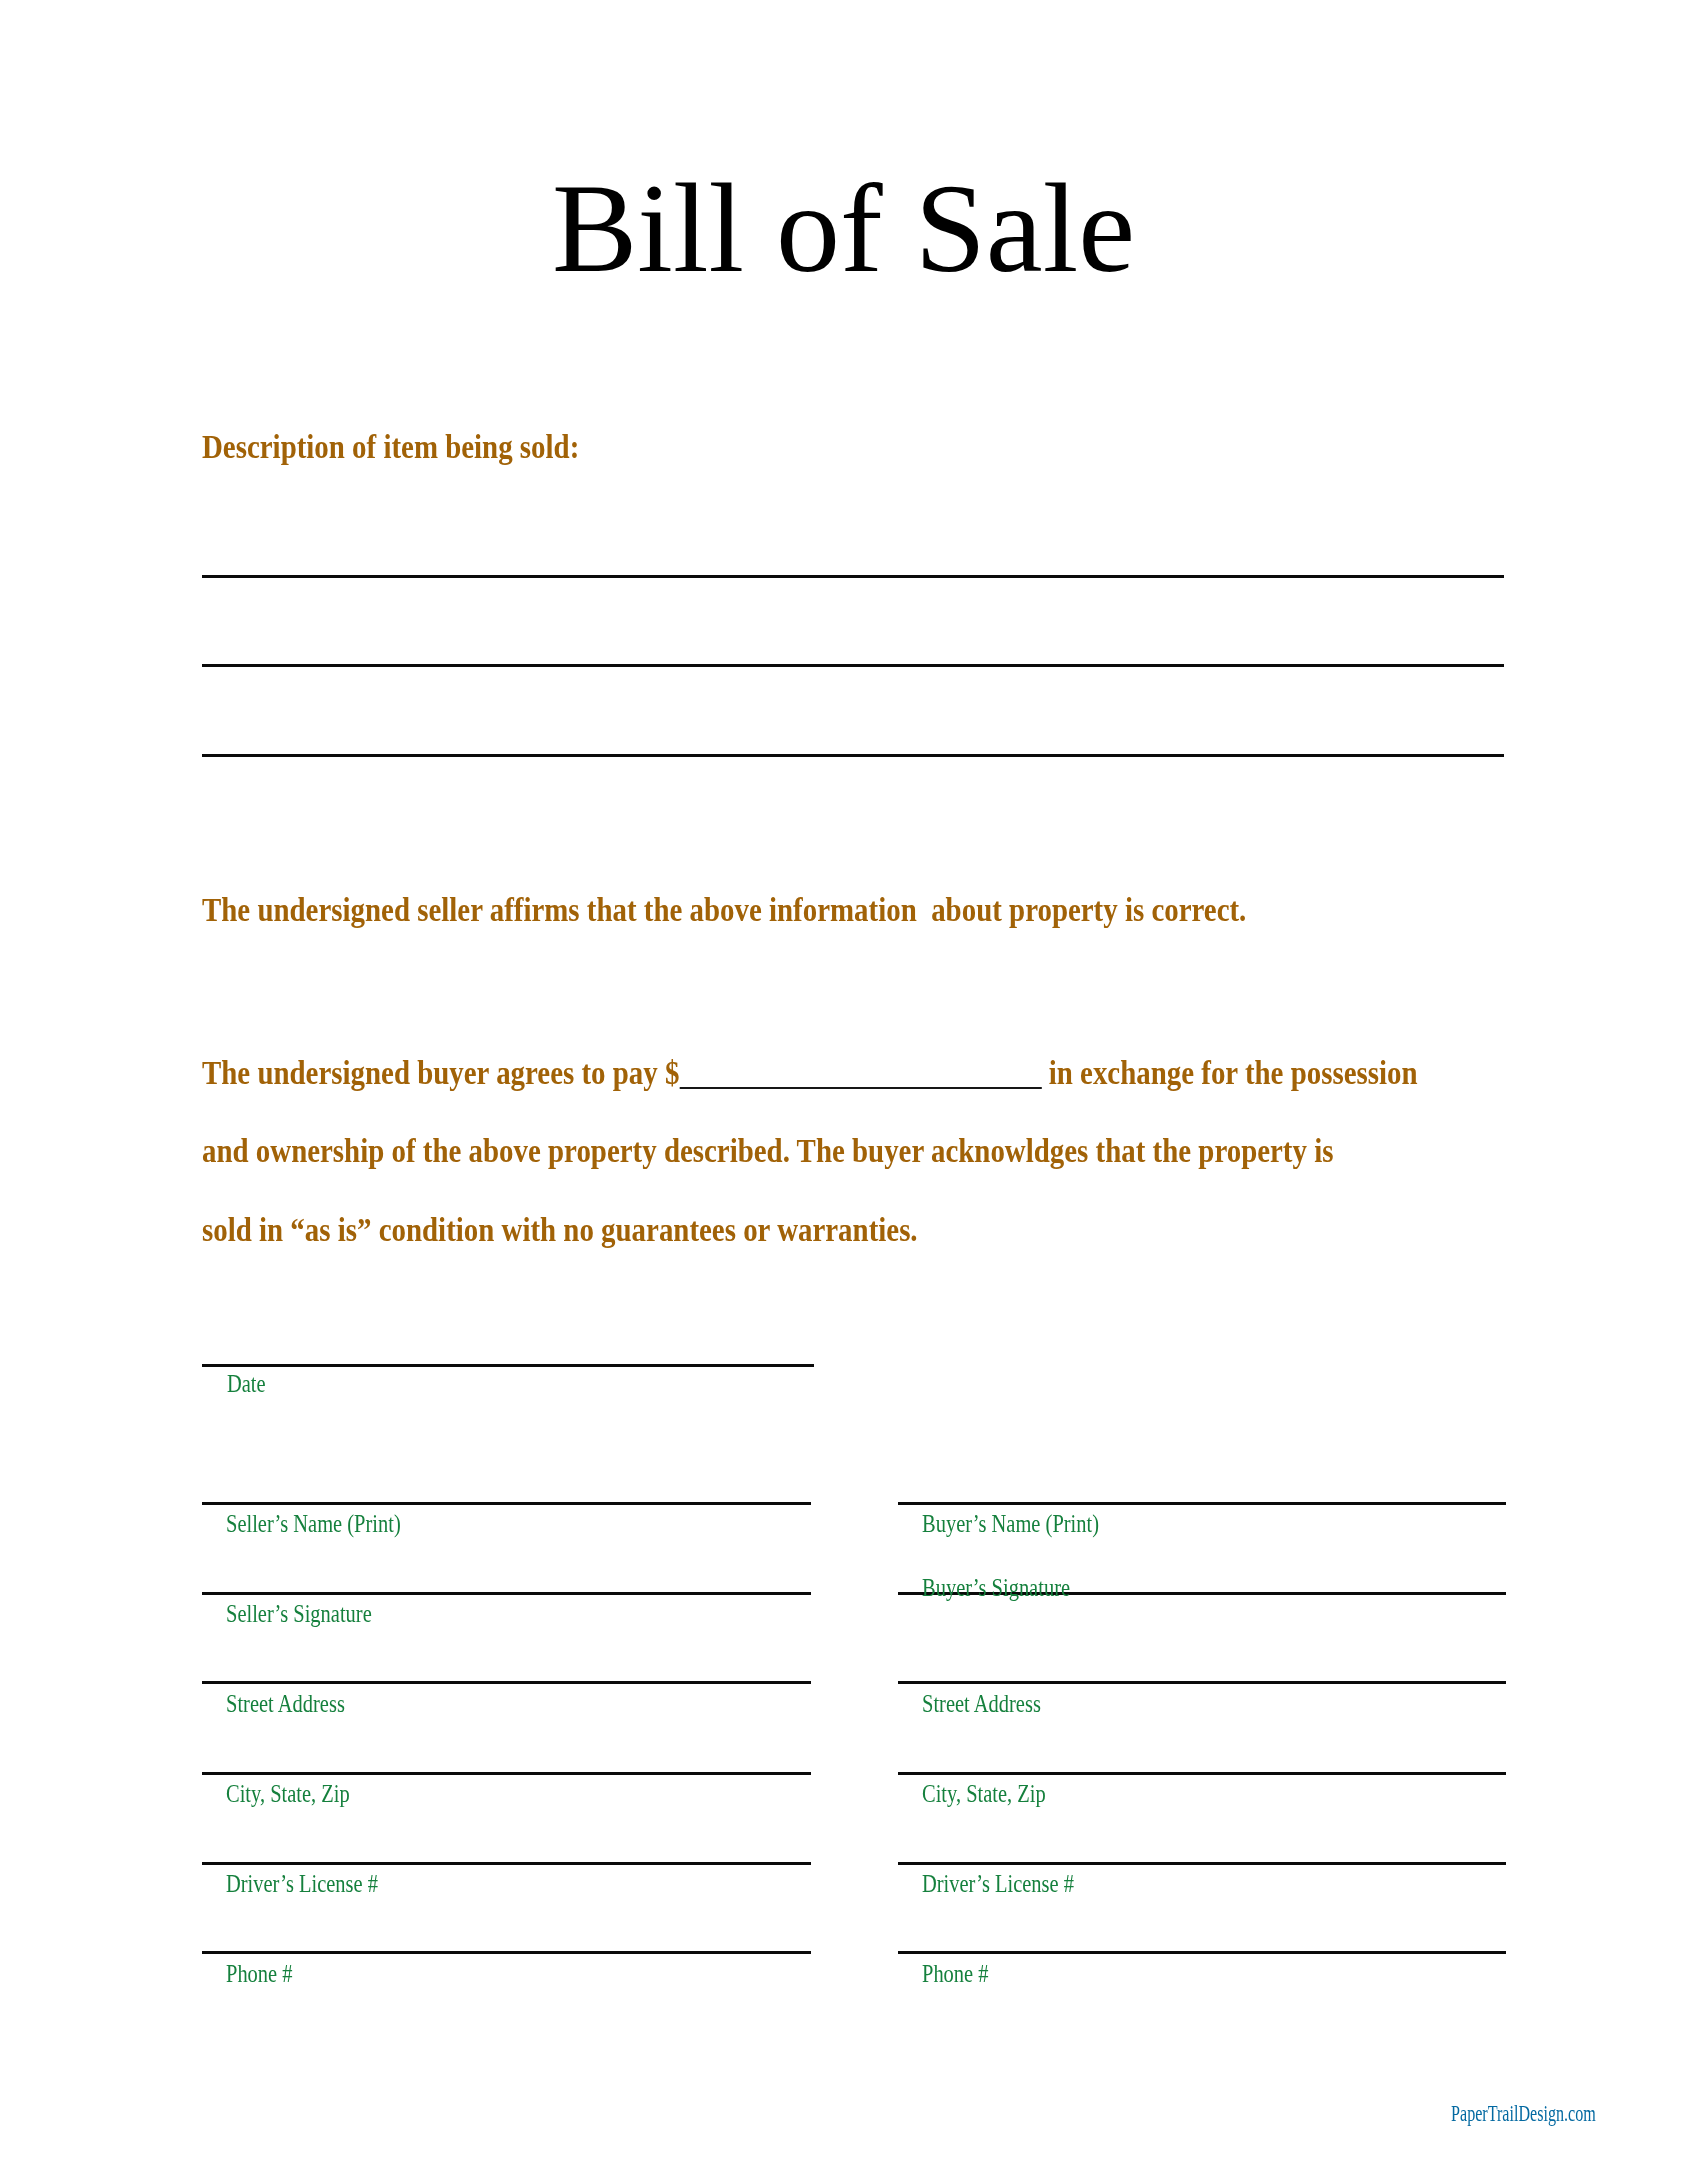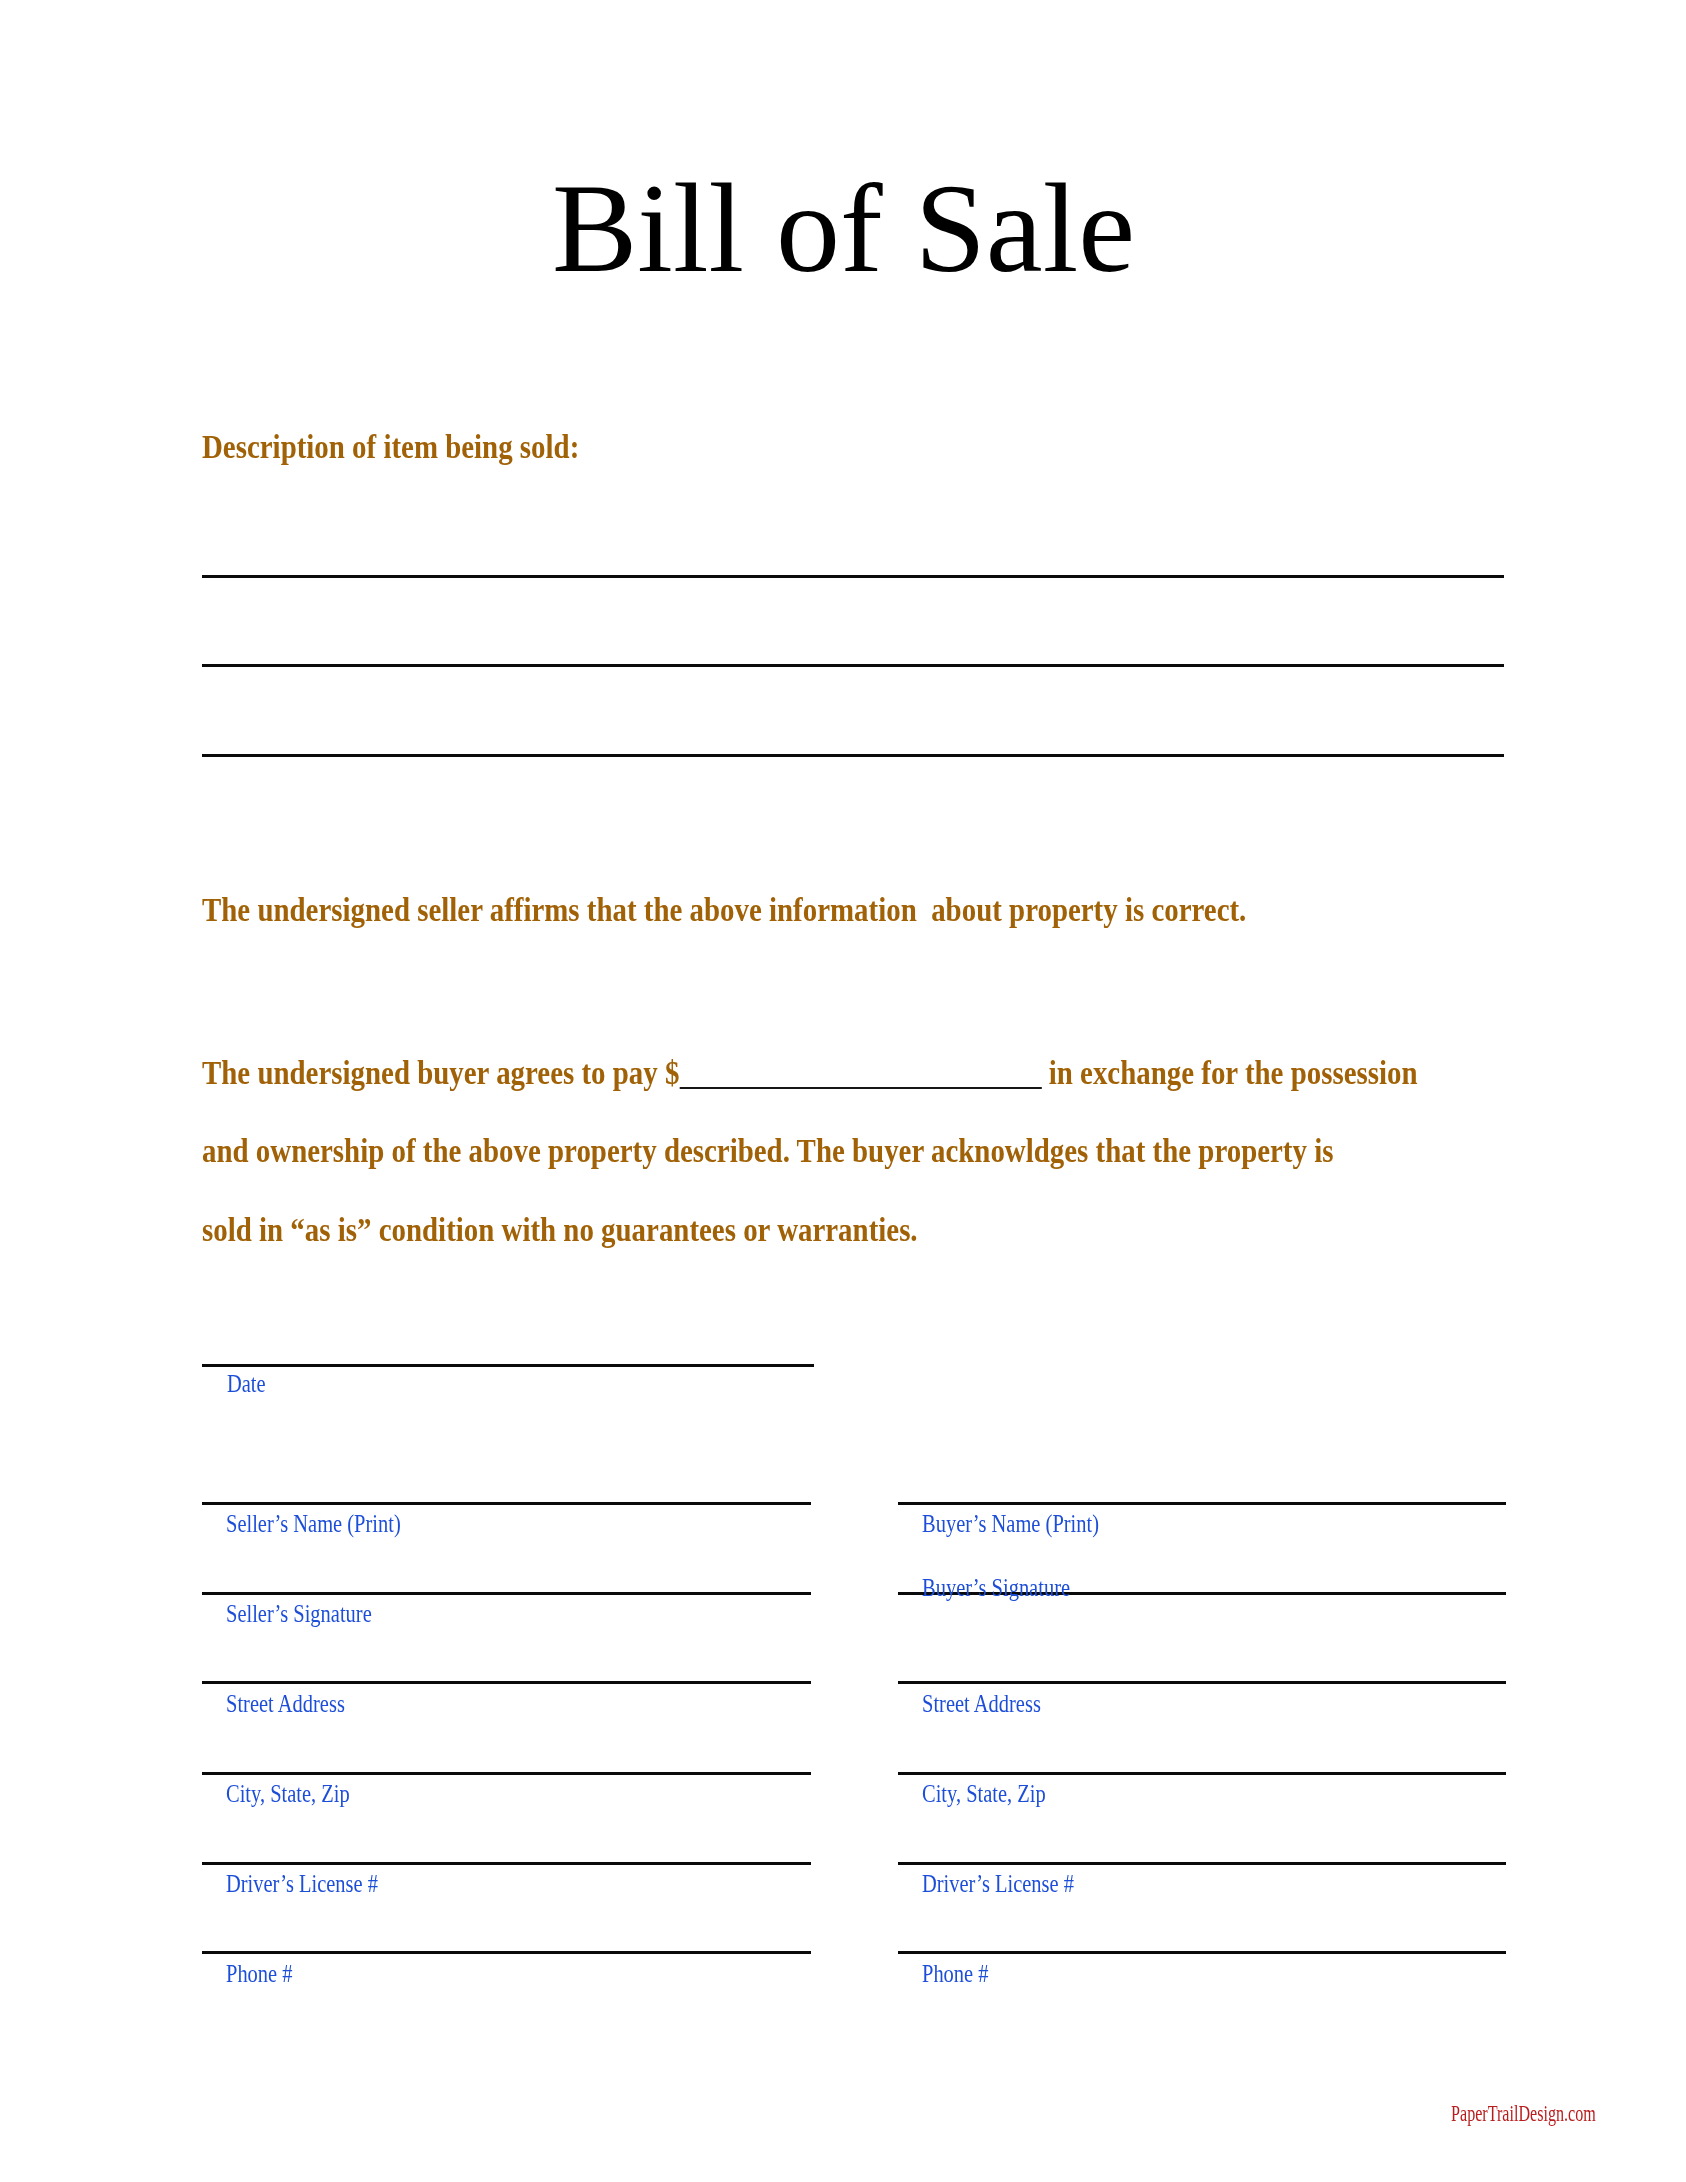--- a/index.html
+++ b/index.html
@@ -47,29 +47,29 @@
     width: 426px;
     height: 6.8px;
     border-bottom: 2.6px solid #161616;
     vertical-align: -5.1px;
   }
   .pay-suffix { margin-left: 8.5px; }
   .field-label {
     position: absolute;
     font-size: 25.6px;
     line-height: 1;
-    color: #1d4ed8;
+    color: #15803d;
   }
   .footer {
     position: absolute;
     top: 2102px;
     right: 91px;
     font-size: 23px;
     line-height: 1;
-    color: #b91c1c;
+    color: #0369a1;
     text-align: right;
   }
 </style>
 </head>
 <body>
 
 <div class="page">
 
   <h1 class="title">Bill of Sale</h1>
 

